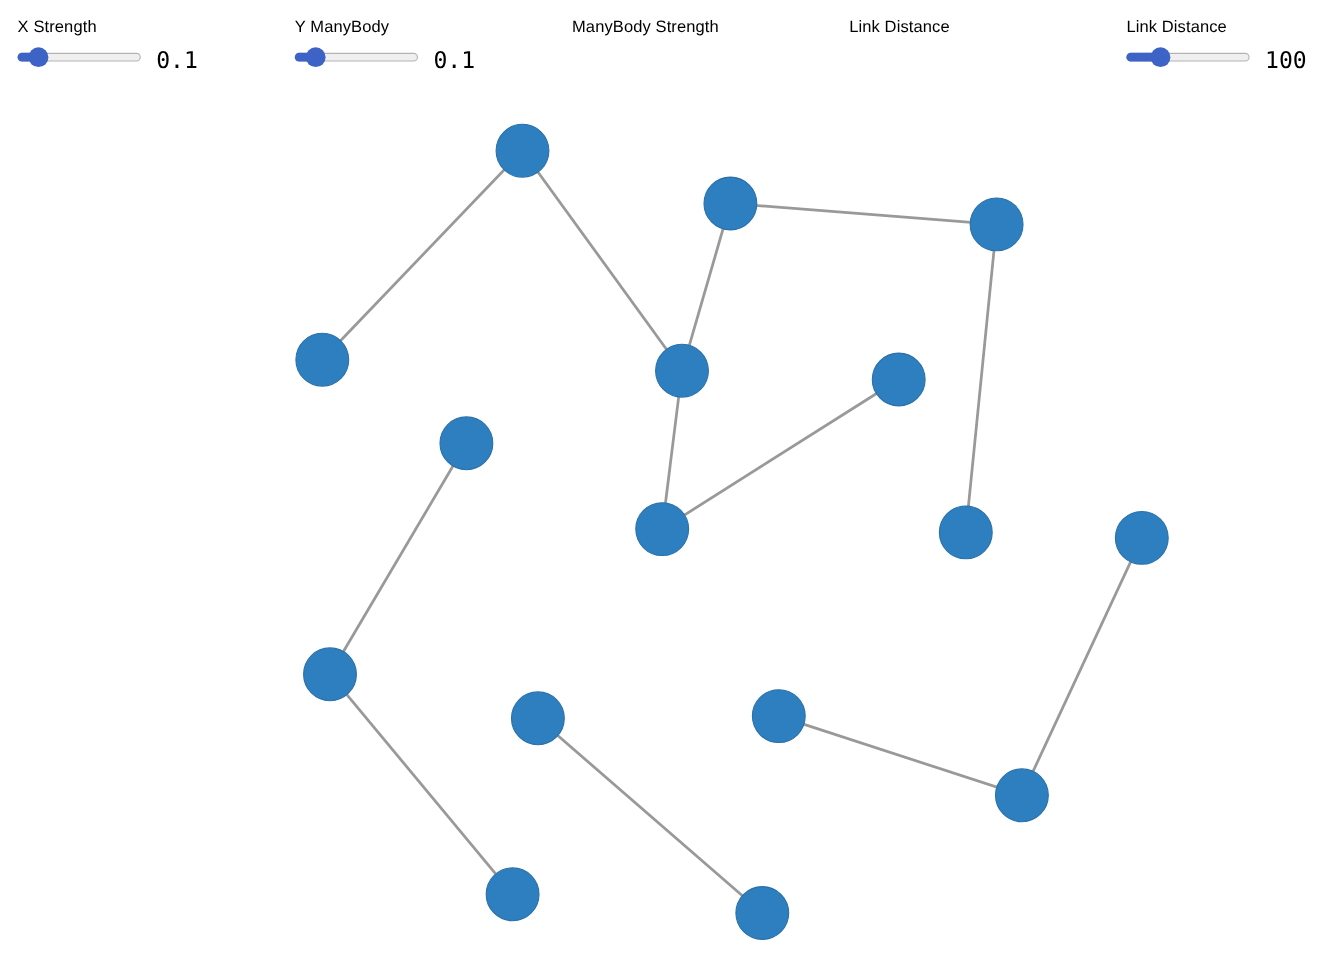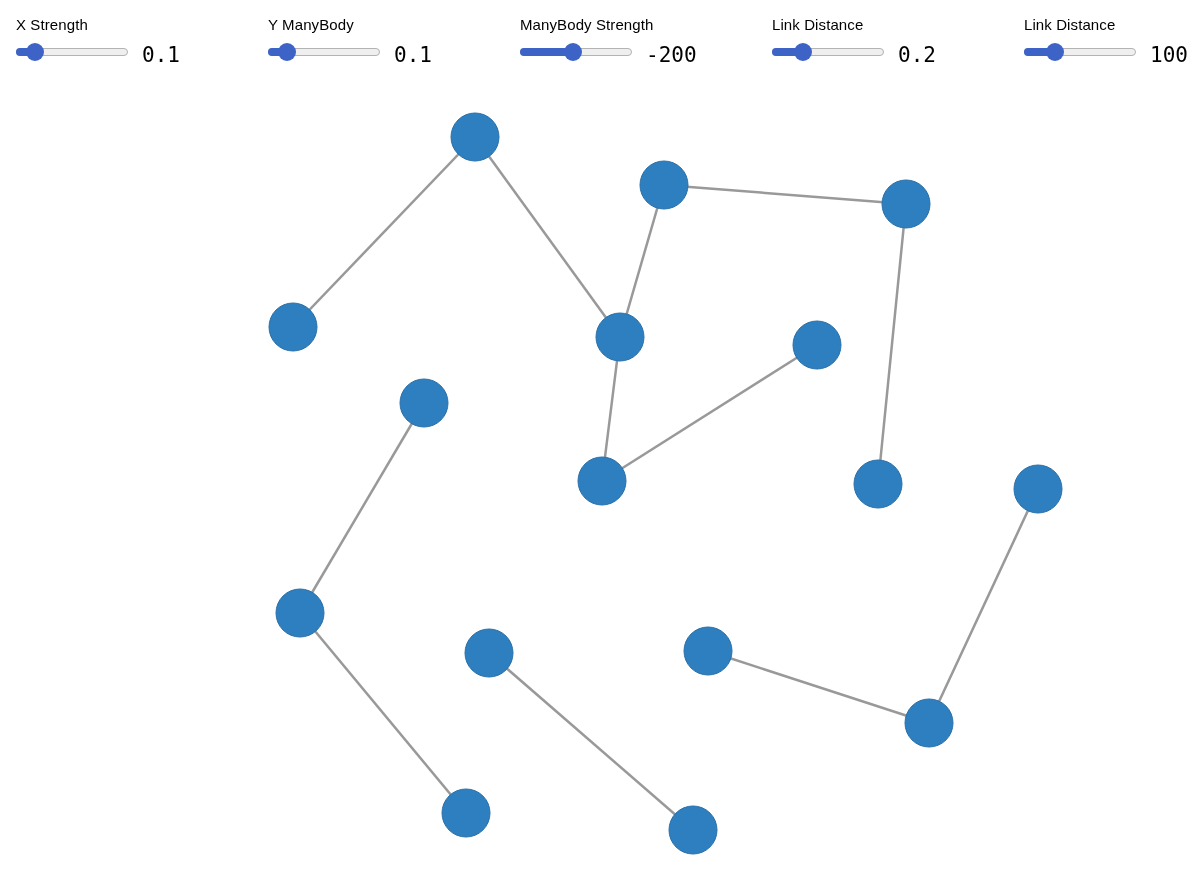--- a/index.html
+++ b/index.html
@@ -128,40 +128,24 @@
         <div class="track"></div>
         <div class="fill" style="width: 17.4%;"></div>
         <div class="thumb" style="left: 17.4%;"></div>
       </div>
       <span class="ctl-value">0.1</span>
     </div>
   </div>
 
   <div class="ctl">
     <div class="ctl-label">ManyBody Strength</div>
-    <div class="ctl-row">
-      <div class="slider" role="slider" aria-valuenow="-200" aria-label="ManyBody Strength">
-        <div class="track"></div>
-        <div class="fill" style="width: 47.6%;"></div>
-        <div class="thumb" style="left: 47.6%;"></div>
-      </div>
-      <span class="ctl-value">-200</span>
-    </div>
   </div>
 
   <div class="ctl">
     <div class="ctl-label">Link Distance</div>
-    <div class="ctl-row">
-      <div class="slider" role="slider" aria-valuenow="0.2" aria-label="Link Strength">
-        <div class="track"></div>
-        <div class="fill" style="width: 27.6%;"></div>
-        <div class="thumb" style="left: 27.6%;"></div>
-      </div>
-      <span class="ctl-value">0.2</span>
-    </div>
   </div>
 
   <div class="ctl">
     <div class="ctl-label">Link Distance</div>
     <div class="ctl-row">
       <div class="slider" role="slider" aria-valuenow="100" aria-label="Link Distance">
         <div class="track"></div>
         <div class="fill" style="width: 27.5%;"></div>
         <div class="thumb" style="left: 27.5%;"></div>
       </div>

